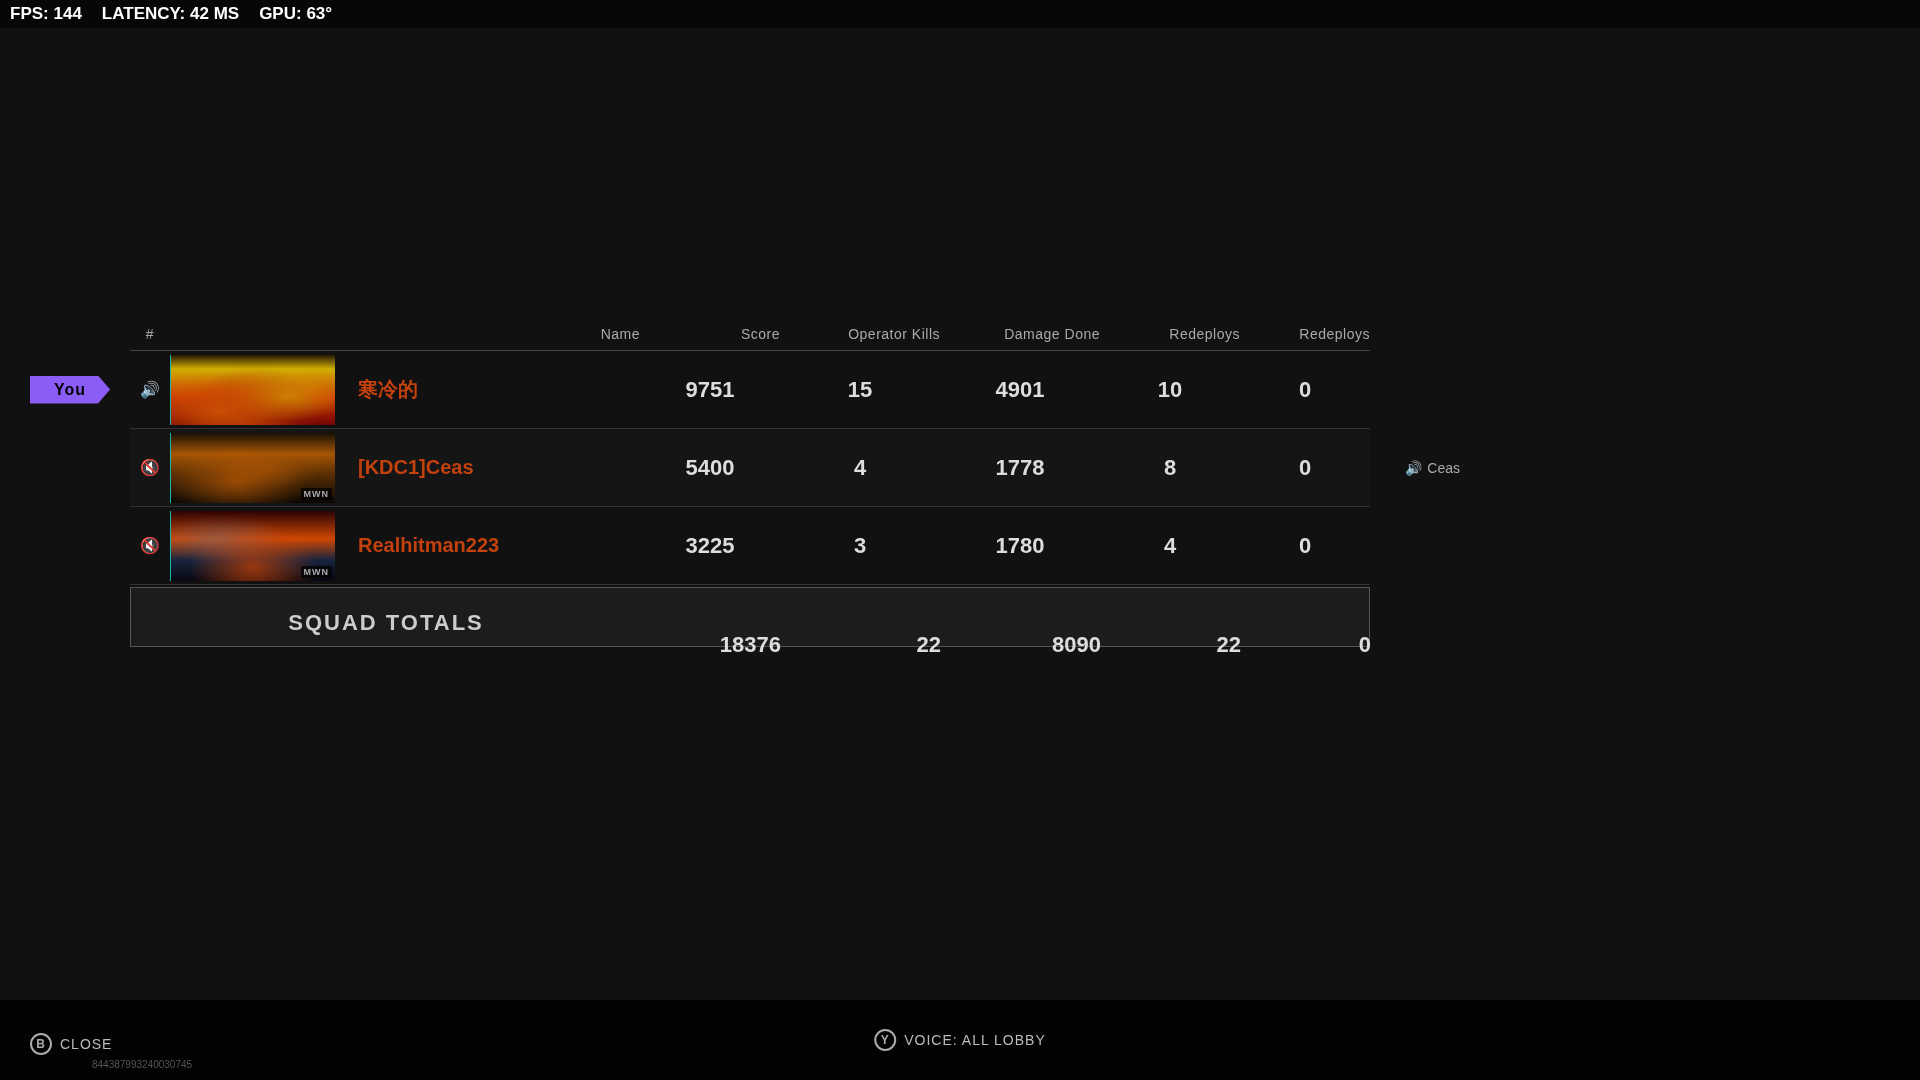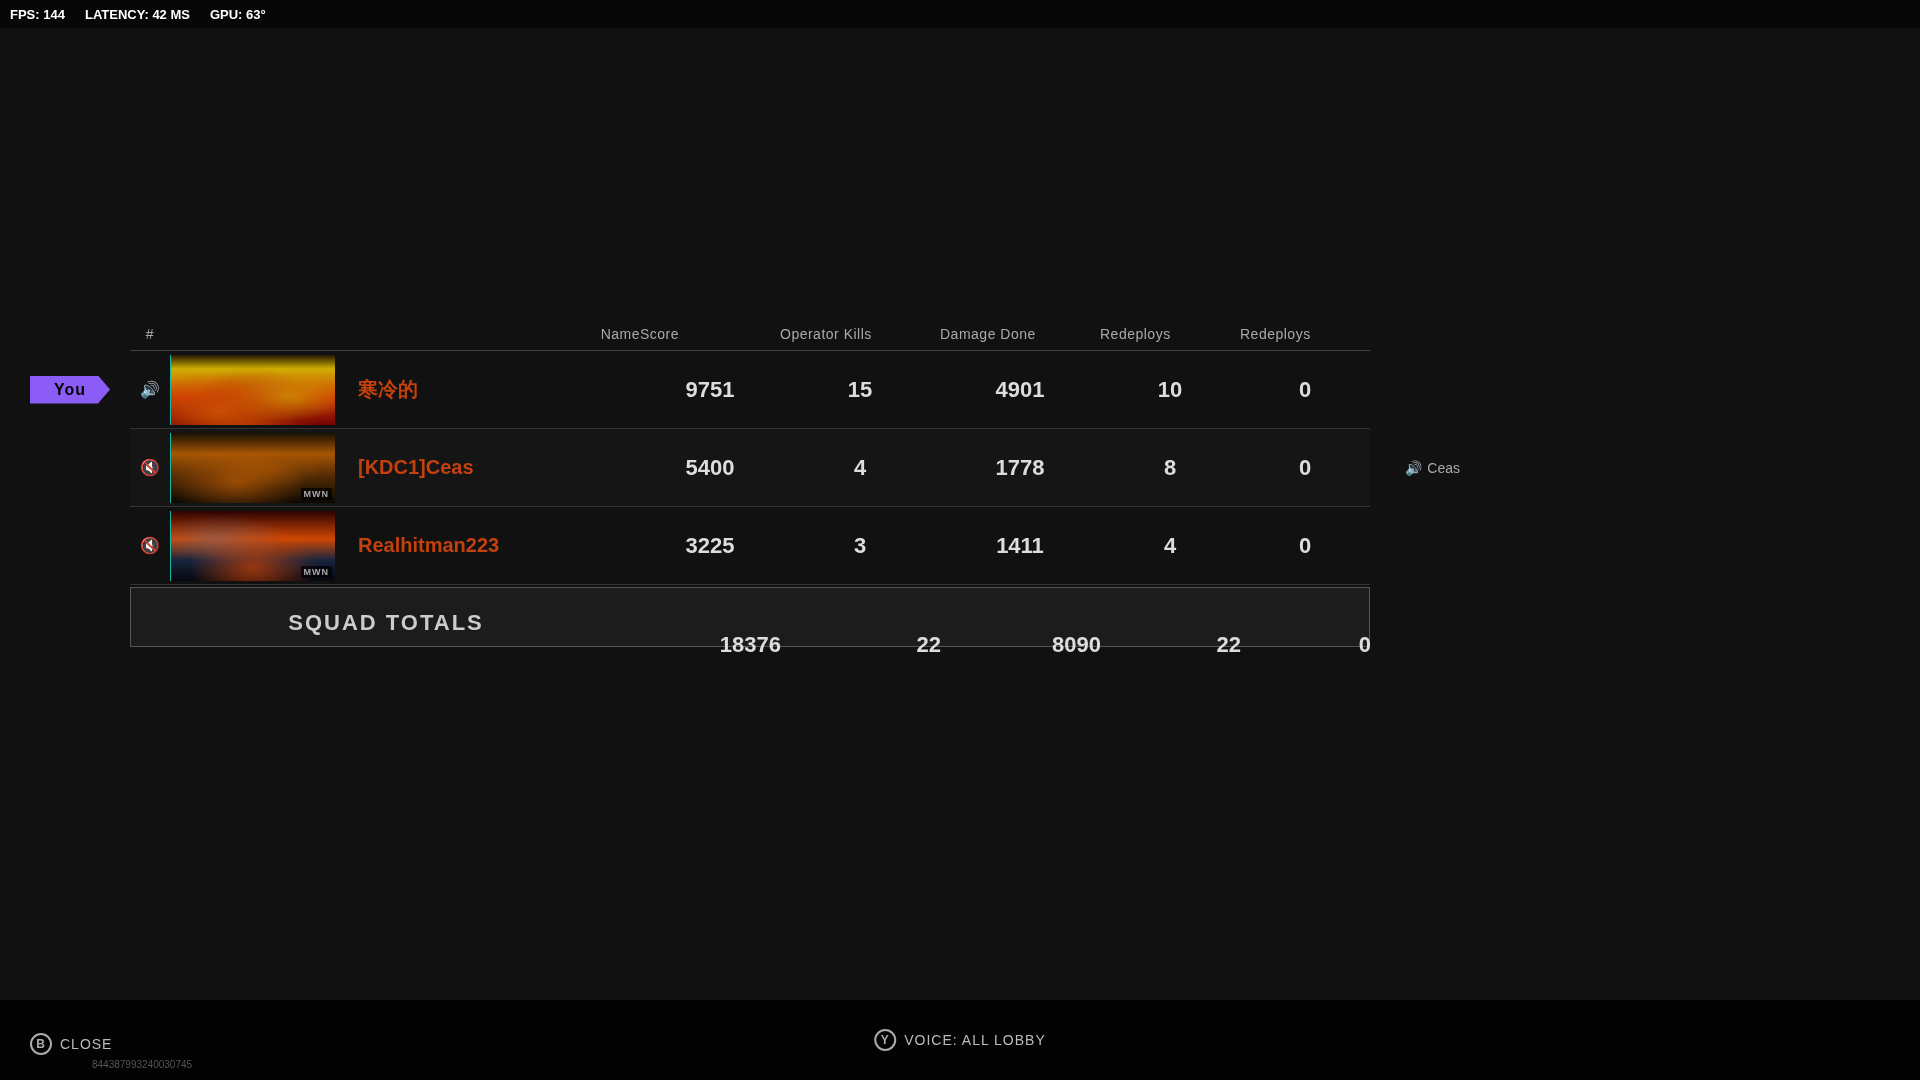--- a/index.html
+++ b/index.html
@@ -19,21 +19,21 @@
       position: absolute;
       top: 0;
       left: 0;
       width: 100%;
       height: 28px;
       background: rgba(0,0,0,0.7);
       display: flex;
       align-items: center;
       padding: 0 10px;
       gap: 20px;
-      font-size: 13px;
+      font-size: 17px;
       font-weight: bold;
       color: #ccc;
     }
 
     .hud-item span {
       color: #fff;
     }
 
     
     .main-area {
@@ -59,21 +59,21 @@
       grid-template-columns: 40px 180px 290px 140px 160px 160px 140px 130px;
       padding: 8px 0;
       border-bottom: 1px solid #444;
       font-size: 14px;
       color: #aaa;
       font-weight: normal;
       letter-spacing: 0.5px;
     }
 
     .table-header .col {
-      text-align: left;
+      text-align: right;
     }
 
     .table-header .col-name {
       text-align: right;
       padding-left: 5px;
     }
 
     .table-header .col-hash {
       text-align: center;
     }
@@ -394,21 +394,21 @@
       <div class="speaker-col">
         <span class="speaker-icon">🔇</span>
       </div>
       <div class="player-avatar">
         <div class="avatar-inner flame-3 flame-effect"></div>
         <div class="mwn-badge">MWN</div>
       </div>
       <div class="col-name-val">Realhitman223</div>
       <div class="col-center">3225</div>
       <div class="col-center">3</div>
-      <div class="col-center">1411</div>
+      <div class="col-center">1780</div>
       <div class="col-center">4</div>
       <div class="col-center">0</div>
     </div>
 
     <div class="totals-row">
       <div class="totals-label">SQUAD TOTALS</div>
       <div class="totals-val">18376</div>
       <div class="totals-val">22</div>
       <div class="totals-val">8090</div>
       <div class="totals-val">22</div>

